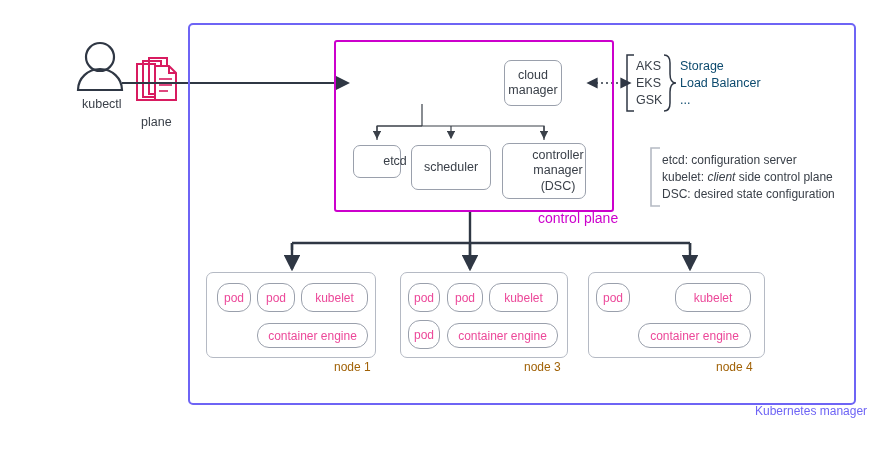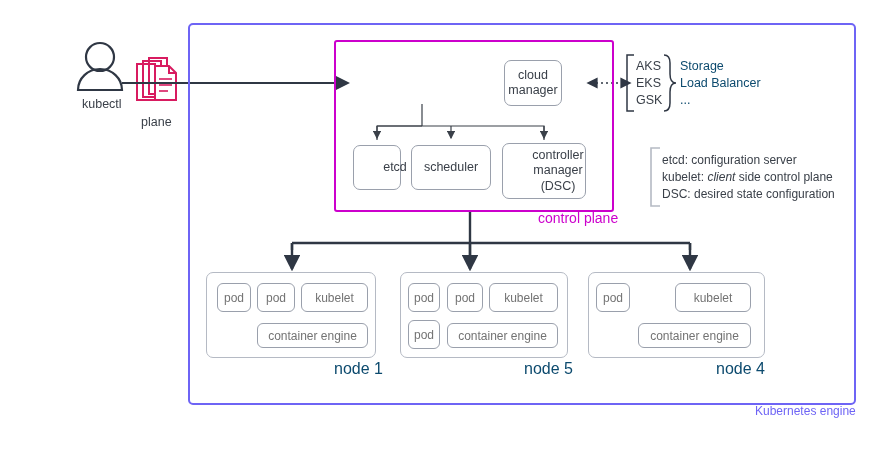--- a/index.html
+++ b/index.html
@@ -65,53 +65,53 @@
   #control-plane-label {
     left: 538px; top: 210px;
     font-size: 14px;
     color: #cc00cc;
     white-space: nowrap;
   }
 
   
   #api-server-box   { left: 352px; top: 63px;  width: 140px; height: 41px; }
   #cloud-manager-box{ left: 504px; top: 60px;  width: 58px;  height: 46px; }
-  #etcd-box         { left: 353px; top: 145px; width: 48px;  height: 45px; padding-left: 36px; }
+  #etcd-box         { left: 353px; top: 145px; width: 48px;  height: 33px; padding-left: 36px; }
   #scheduler-box    { left: 411px; top: 145px; width: 80px;  height: 45px; }
   #controller-box   { left: 502px; top: 143px; width: 84px;  height: 56px; padding-left: 28px; }
 
   
   .node-frame {
     position: absolute;
     box-sizing: border-box;
     border: 1px solid #b5bac4;
     border-radius: 7px;
     background: #ffffff;
   }
   #node-1-frame { left: 206px; top: 272px; width: 170px; height: 86px; }
   #node-2-frame { left: 400px; top: 272px; width: 168px; height: 86px; }
   #node-3-frame { left: 588px; top: 272px; width: 177px; height: 86px; }
 
   .node-label {
     position: absolute;
-    font-size: 16px;
-    color: #0c4a6e;
+    font-size: 12px;
+    color: #a16207;
     white-space: nowrap;
   }
   #node-1-label { left: 334px; top: 360px; }
   #node-2-label { left: 524px; top: 360px; }
   #node-3-label { left: 716px; top: 360px; }
 
   .pod-box, .kubelet-box, .engine-box {
     position: absolute;
     box-sizing: border-box;
     border: 1px solid #9aa0ac;
-    border-radius: 6px;
-    background: #ffffff;
-    color: #737373;
+    border-radius: 12px;
+    background: #ffffff;
+    color: #ec4899;
     font-size: 12px;
     display: flex;
     align-items: center;
     justify-content: center;
   }
 
   
   #n1-pod-1   { left: 217px; top: 283px; width: 34px; height: 29px; }
   #n1-pod-2   { left: 257px; top: 283px; width: 38px; height: 29px; }
   #n1-kubelet { left: 301px; top: 283px; width: 67px; height: 29px; }
@@ -236,21 +236,21 @@
     </g>
 
     <path d="M634,55 h-7 v56 h7" fill="none" stroke="#2f3744" stroke-width="1.5"></path>
 
     <path d="M664,55 q6,0 6,8 v11 q0,9 6,9 q-6,0 -6,9 v11 q0,8 -6,8" fill="none" stroke="#2f3744" stroke-width="1.5"></path>
 
     <path d="M660,148 h-9 v58 h9" fill="none" stroke="#b5bac4" stroke-width="1.6"></path>
   </svg>
 
   <div class="abs" id="cluster-frame"></div>
-  <div class="abs" id="cluster-label">Kubernetes engine</div>
+  <div class="abs" id="cluster-label">Kubernetes manager</div>
 
   <div class="abs" id="control-plane-frame"></div>
   <div class="abs" id="control-plane-label">control plane</div>
 
   <div class="box" id="cloud-manager-box">cloud
 manager</div>
   <div class="box" id="etcd-box">etcd</div>
   <div class="box" id="scheduler-box">scheduler</div>
   <div class="box" id="controller-box">controller
 manager
@@ -288,21 +288,21 @@
   <div class="kubelet-box" id="n1-kubelet">kubelet</div>
   <div class="engine-box" id="n1-engine">container engine</div>
   <div class="node-label" id="node-1-label">node 1</div>
 
   <div class="node-frame" id="node-2-frame"></div>
   <div class="pod-box" id="n2-pod-1">pod</div>
   <div class="pod-box" id="n2-pod-2">pod</div>
   <div class="pod-box" id="n2-pod-3">pod</div>
   <div class="kubelet-box" id="n2-kubelet">kubelet</div>
   <div class="engine-box" id="n2-engine">container engine</div>
-  <div class="node-label" id="node-2-label">node 5</div>
+  <div class="node-label" id="node-2-label">node 3</div>
 
   <div class="node-frame" id="node-3-frame"></div>
   <div class="pod-box" id="n3-pod-1">pod</div>
   <div class="kubelet-box" id="n3-kubelet">kubelet</div>
   <div class="engine-box" id="n3-engine">container engine</div>
   <div class="node-label" id="node-3-label">node 4</div>
 
 </div>
 
 </body></html>

